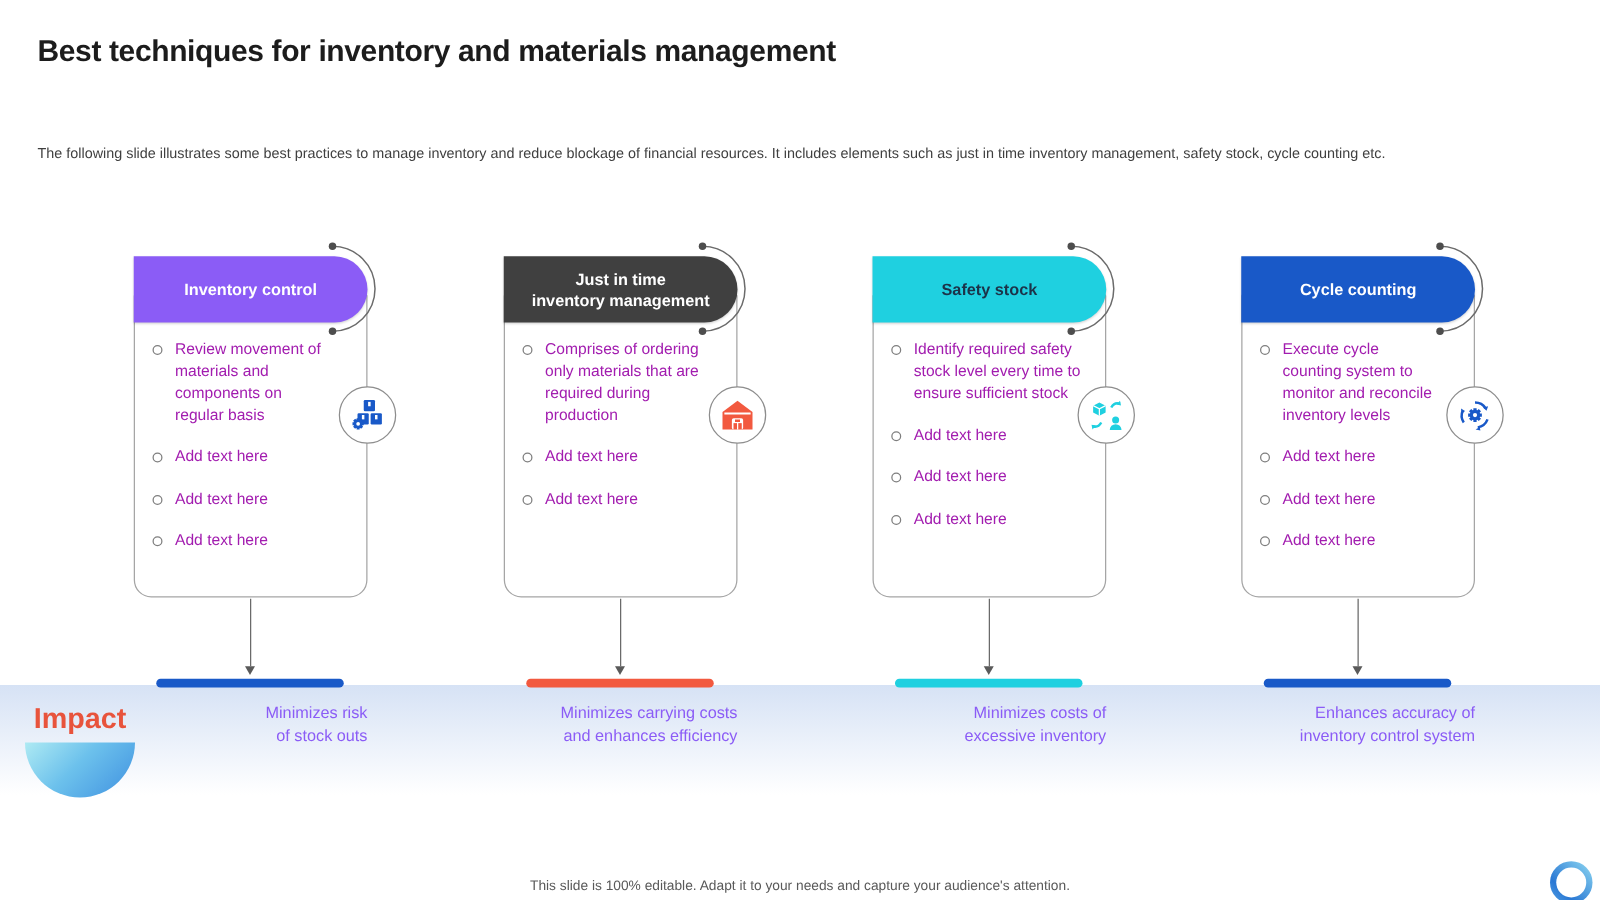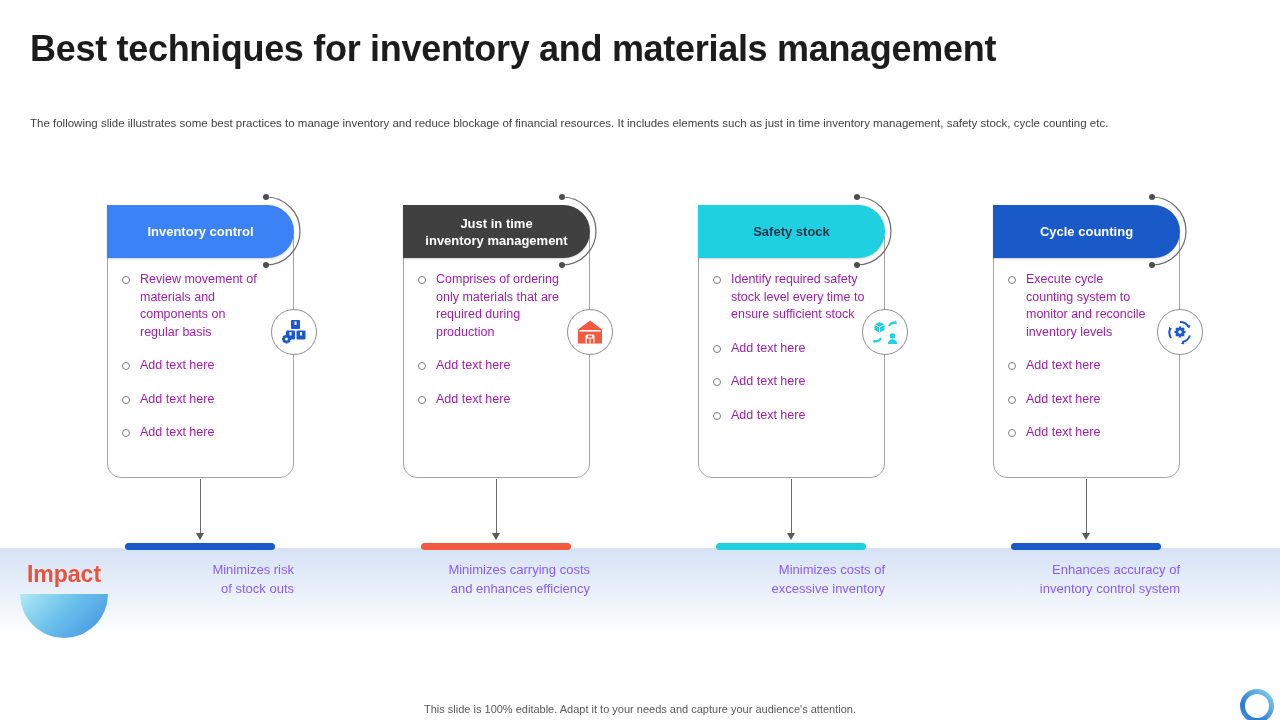--- a/index.html
+++ b/index.html
@@ -4,21 +4,21 @@
 <style>
   html,body{margin:0;padding:0;}
   body{
     width:1280px;height:720px;position:relative;overflow:hidden;
     background:#ffffff;font-family:"Liberation Sans",sans-serif;
     -webkit-font-smoothing:antialiased;
   }
   .abs{position:absolute;}
 
   
-  .title{left:30px;top:28px;font-size:36px;font-weight:bold;color:#1c1c1c;letter-spacing:-0.3px;}
+  .title{left:30px;top:28px;font-size:24px;font-weight:bold;color:#1c1c1c;letter-spacing:-0.3px;}
   .subtitle{left:30px;top:81px;font-size:11.5px;color:#3f3f3f;white-space:nowrap;margin-top:36px;}
 
   
   .column{top:205px;width:187px;height:420px;position:absolute;}
   .col-1{left:107px;} .col-2{left:403px;} .col-3{left:698px;} .col-4{left:993px;}
 
   .arc-svg{position:absolute;left:145px;top:-14px;width:60px;height:80px;z-index:1;}
   .arc-svg path{fill:none;stroke:#6b6b6b;stroke-width:1.2;}
   .arc-svg circle{fill:#4d4d4d;}
 
@@ -93,21 +93,21 @@
 <div class="abs impact-word" style="color: rgb(232, 83, 60);">Impact</div>
 <div class="abs impact-semi"></div>
 
 <div class="column col-1">
   <svg class="arc-svg" viewBox="0 0 60 80">
     <path d="M 14 6 A 34 34 0 1 1 14 74"></path>
       <circle cx="14" cy="6" r="3"></circle>
       <circle cx="14" cy="74" r="3"></circle>
   </svg>
   <div class="card"></div>
-  <div class="pill" style="background: #3b82f6; color: rgb(255, 255, 255);">
+  <div class="pill" style="background: #8b5cf6; color: rgb(255, 255, 255);">
     <span>Inventory control</span>
     <span></span>
   </div>
   <div class="bullets">
     <div class="bullet b-first">
       <span class="b-marker"></span>
       <span class="b-text">Review movement of materials and components on regular basis</span>
     </div>
     <div class="bullet">
       <span class="b-marker"></span>

